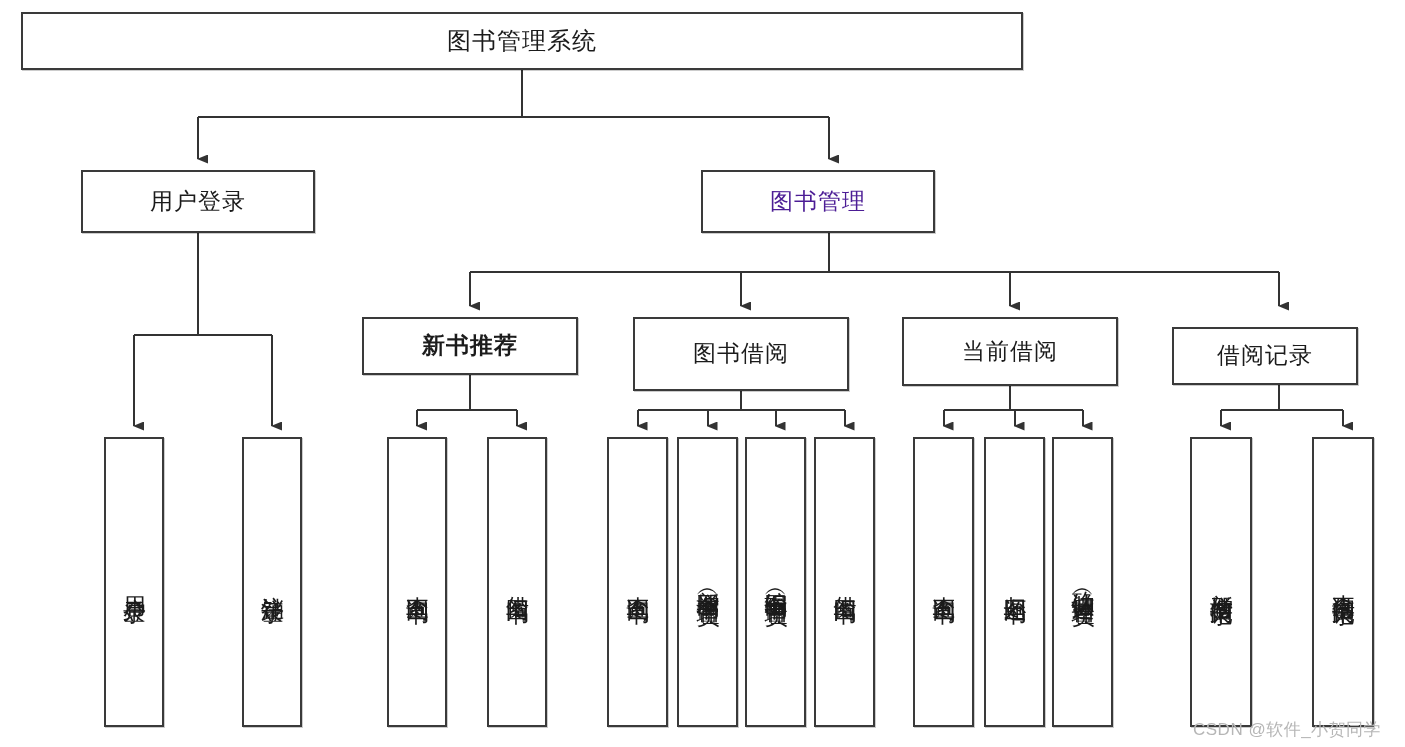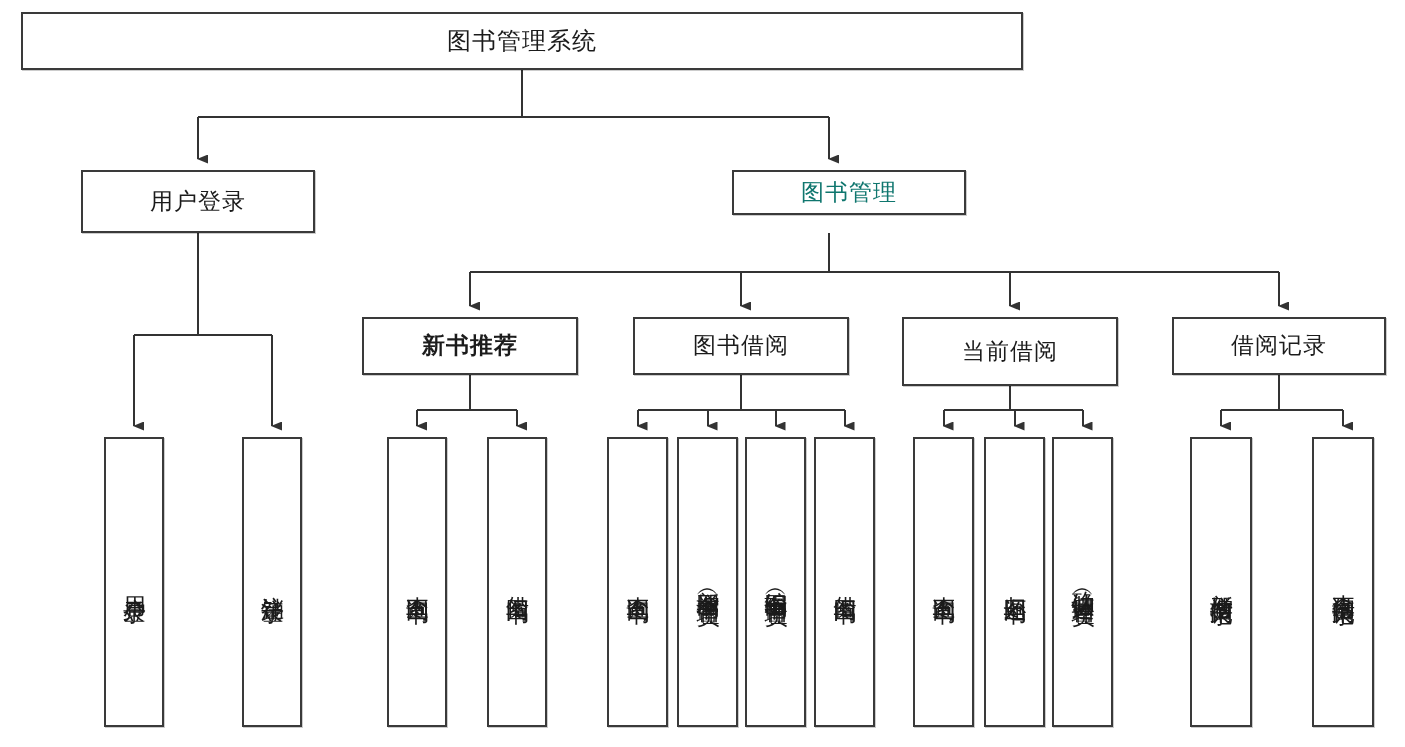--- a/index.html
+++ b/index.html
@@ -109,33 +109,33 @@
       </g>
   </svg>
 
   <div id="node-layer">
       <div class="node horiz root" style="left: 21px; top: 12px; width: 1002px; height: 58px; border-color: rgb(58, 58, 58); background: rgb(255, 255, 255); color: rgb(27, 27, 27);">
         <span class="label">图书管理系统</span>
       </div>
       <div class="node horiz" style="left: 81px; top: 170px; width: 234px; height: 63px; border-color: rgb(58, 58, 58); background: rgb(255, 255, 255); color: rgb(27, 27, 27);">
         <span class="label">用户登录</span>
       </div>
-      <div class="node horiz" style="left: 732px; top: 170px; width: 234px; height: 45px; border-color: rgb(58, 58, 58); background: rgb(255, 255, 255); color: #0f766e;">
+      <div class="node horiz" style="left: 701px; top: 170px; width: 234px; height: 63px; border-color: rgb(58, 58, 58); background: rgb(255, 255, 255); color: #4c1d95;">
         <span class="label">图书管理</span>
       </div>
       <div class="node horiz" style="left: 362px; top: 317px; width: 216px; height: 58px; border-color: rgb(58, 58, 58); background: rgb(255, 255, 255); color: rgb(27, 27, 27); font-weight: bold;">
         <span class="label">新书推荐</span>
       </div>
-      <div class="node horiz" style="left: 633px; top: 317px; width: 216px; height: 58px; border-color: rgb(58, 58, 58); background: rgb(255, 255, 255); color: rgb(27, 27, 27);">
+      <div class="node horiz" style="left: 633px; top: 317px; width: 216px; height: 74px; border-color: rgb(58, 58, 58); background: rgb(255, 255, 255); color: rgb(27, 27, 27);">
         <span class="label">图书借阅</span>
       </div>
       <div class="node horiz" style="left: 902px; top: 317px; width: 216px; height: 69px; border-color: rgb(58, 58, 58); background: rgb(255, 255, 255); color: rgb(27, 27, 27);">
         <span class="label">当前借阅</span>
       </div>
-      <div class="node horiz" style="left: 1172px; top: 317px; width: 214px; height: 58px; border-color: rgb(58, 58, 58); background: rgb(255, 255, 255); color: rgb(27, 27, 27);">
+      <div class="node horiz" style="left: 1172px; top: 327px; width: 186px; height: 58px; border-color: rgb(58, 58, 58); background: rgb(255, 255, 255); color: rgb(27, 27, 27);">
         <span class="label">借阅记录</span>
       </div>
       <div class="node vert" style="left: 104px; top: 437px; width: 60px; height: 290px; border-color: rgb(58, 58, 58); background: rgb(255, 255, 255); color: rgb(27, 27, 27);">
         <span class="label">用户登录</span>
       </div>
       <div class="node vert" style="left: 242px; top: 437px; width: 60px; height: 290px; border-color: rgb(58, 58, 58); background: rgb(255, 255, 255); color: rgb(27, 27, 27);">
         <span class="label">注销登录</span>
       </div>
       <div class="node vert" style="left: 387px; top: 437px; width: 60px; height: 290px; border-color: rgb(58, 58, 58); background: rgb(255, 255, 255); color: rgb(27, 27, 27);">
         <span class="label">查询图书</span>
@@ -165,13 +165,14 @@
         <span class="label">确认归还（管理员）</span>
       </div>
       <div class="node vert" style="left: 1190px; top: 437px; width: 62px; height: 290px; border-color: rgb(58, 58, 58); background: rgb(255, 255, 255); color: rgb(27, 27, 27);">
         <span class="label">新增借阅记录</span>
       </div>
       <div class="node vert" style="left: 1312px; top: 437px; width: 62px; height: 290px; border-color: rgb(58, 58, 58); background: rgb(255, 255, 255); color: rgb(27, 27, 27);">
         <span class="label">查询借阅记录</span>
       </div>
     </div>
 
+  <div class="watermark" style="left: 1193px; top: 718px;">CSDN @软件_小贺同学</div>
 </div>
 
 </body></html>

